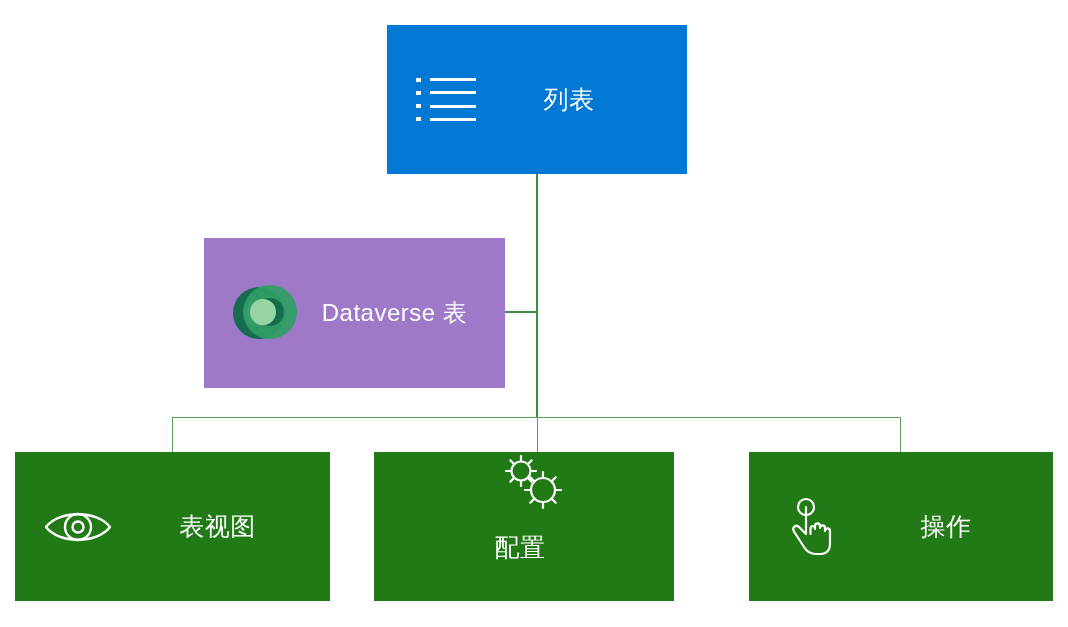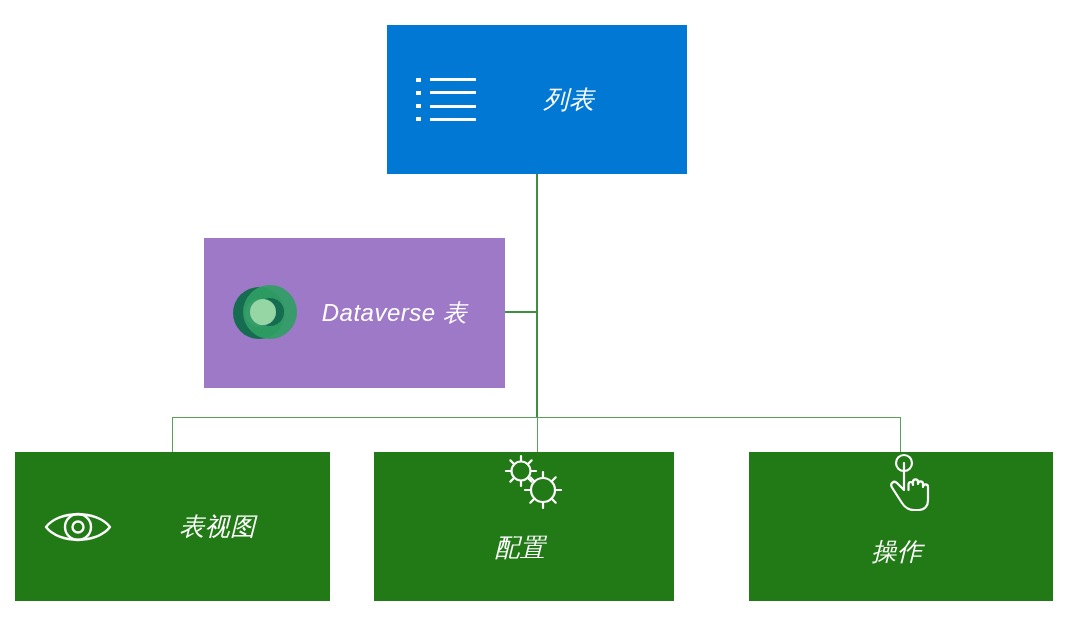--- a/index.html
+++ b/index.html
@@ -15,21 +15,20 @@
     overflow: hidden;
     font-family: "Liberation Sans", "DejaVu Sans", sans-serif;
   }
 
   #canvas {
     position: absolute;
     left: 0;
     top: 0;
     width: 1068px;
     height: 627px;
-    font-style: italic;
   }
 
   
   .connector {
     position: absolute;
     background: #3f8f3f;
   }
   .conn-v { width: 2px; }
   .conn-h { height: 2px; }
   .conn-thin-v { width: 1px; background: #5aa05a; }
@@ -92,21 +91,21 @@
     background: #217a16;
     padding-left: 26px;
     padding-right: 8px;
     gap: 24px;
   }
   .node-green .icon-wrap { width: 74px; }
   .node-green .node-label { padding-right: 26px; }
 
   #node-view   { left: 15px;  width: 315px; }
   #node-config { left: 374px; width: 300px; flex-direction: column; }
-  #node-action { left: 749px; width: 304px; flex-direction: column; }
+  #node-action { left: 749px; width: 304px; }
 
   
   .list-icon {
     width: 60px;
     height: 44px;
     display: flex;
     flex-direction: column;
     justify-content: space-between;
   }
   .list-icon .row {

